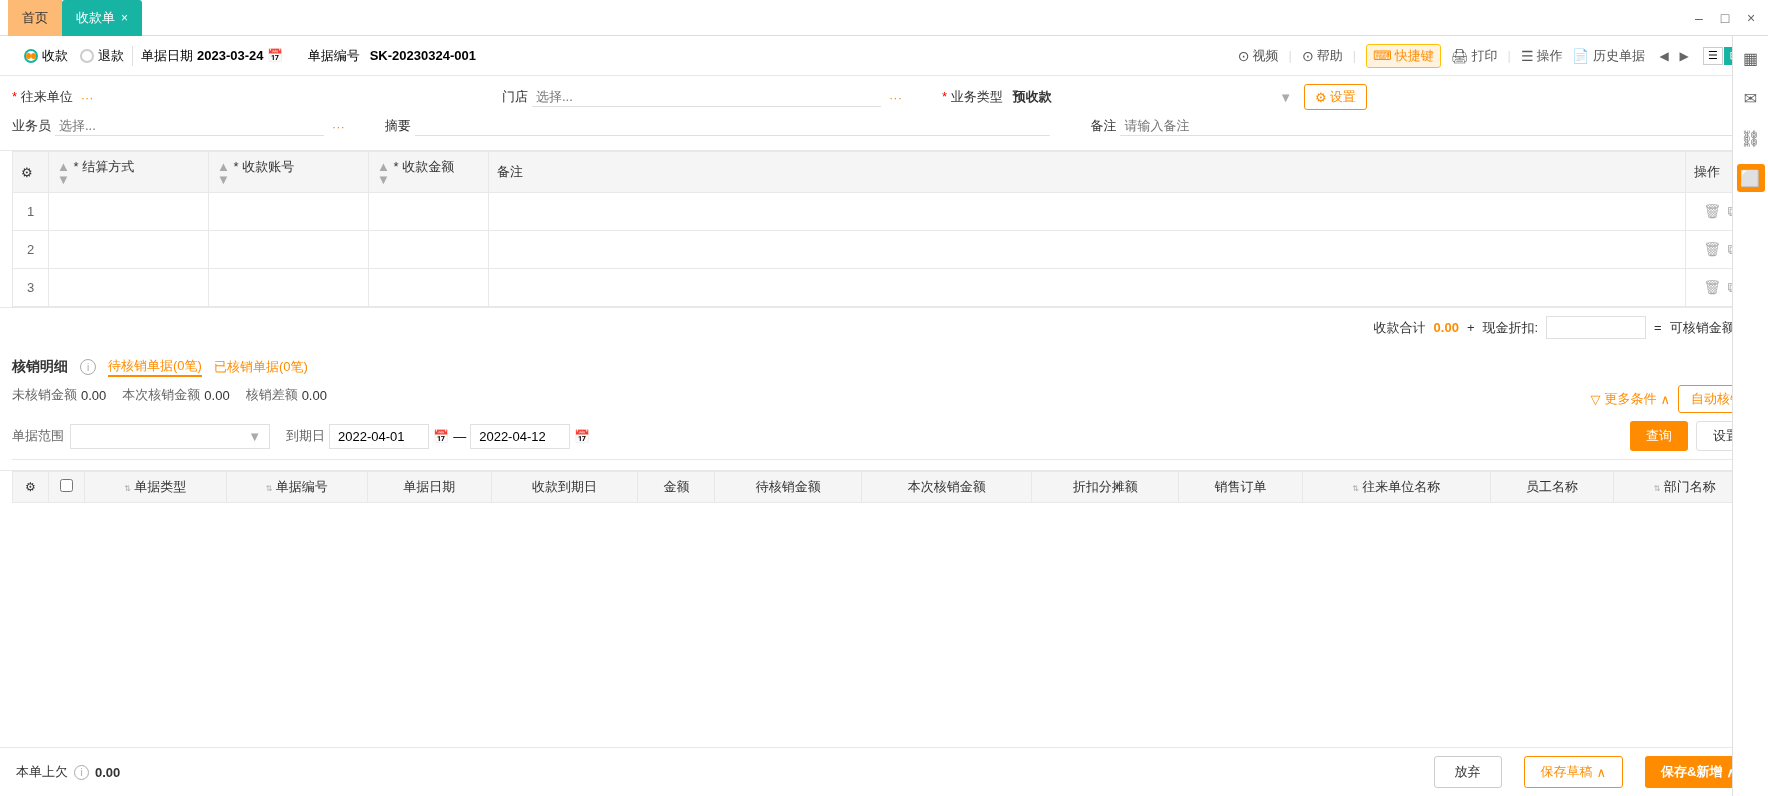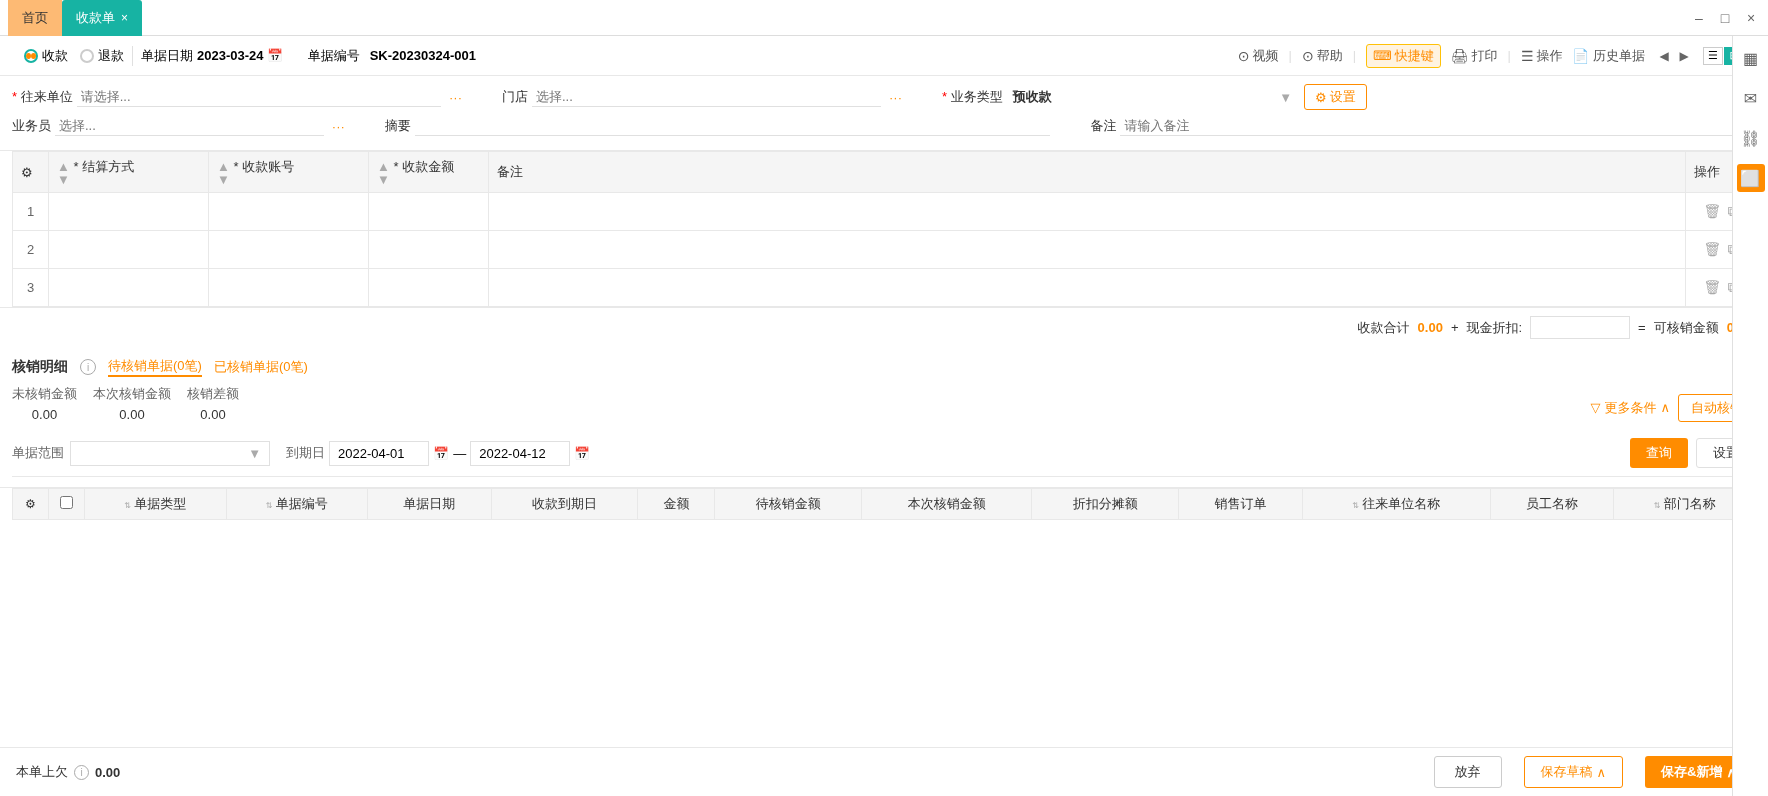--- a/index.html
+++ b/index.html
@@ -259,21 +259,21 @@
       cursor: pointer;
       color: #aaa;
       font-size: 14px;
     }
 
     
     .summary-row {
       display: flex;
       align-items: center;
       justify-content: flex-end;
-      padding: 8px 16px;
+      padding: 8px 0;
       gap: 8px;
       border-top: 1px solid #e8e8e8;
       font-size: 13px;
       color: #333;
     }
     .summary-input {
       border: 1px solid #e0e0e0;
       padding: 3px 6px;
       width: 100px;
       outline: none;
@@ -324,21 +324,20 @@
       align-items: center;
       gap: 16px;
       margin-bottom: 8px;
     }
     .stat-item {
       display: flex;
       align-items: center;
       gap: 4px;
       font-size: 13px;
       color: #333;
-      flex-direction: column;
     }
     .stat-label { color: #666; }
     .verif-right {
       margin-left: auto;
       display: flex;
       align-items: center;
       gap: 8px;
     }
     .filter-btn {
       display: flex;
@@ -631,21 +630,20 @@
         <div class="view-icon active">⊞</div>
       </div>
     </div>
   </div>
 
   <div class="form-section section-wrapper">
     <div class="form-row">
 
       <div class="form-field" style="max-width:450px;">
         <span class="form-label required">往来单位</span>
-        <input class="form-input" type="text" placeholder="请选择..." style="">
         <span class="form-more">···</span>
       </div>
 
       <div class="form-field" style="margin-left:40px;max-width:400px;">
         <span class="form-label">门店</span>
         <input class="form-input" type="text" placeholder="选择..." style="">
         <span class="form-more">···</span>
       </div>
 
       <div class="form-field" style="margin-left:40px;max-width:350px;">

